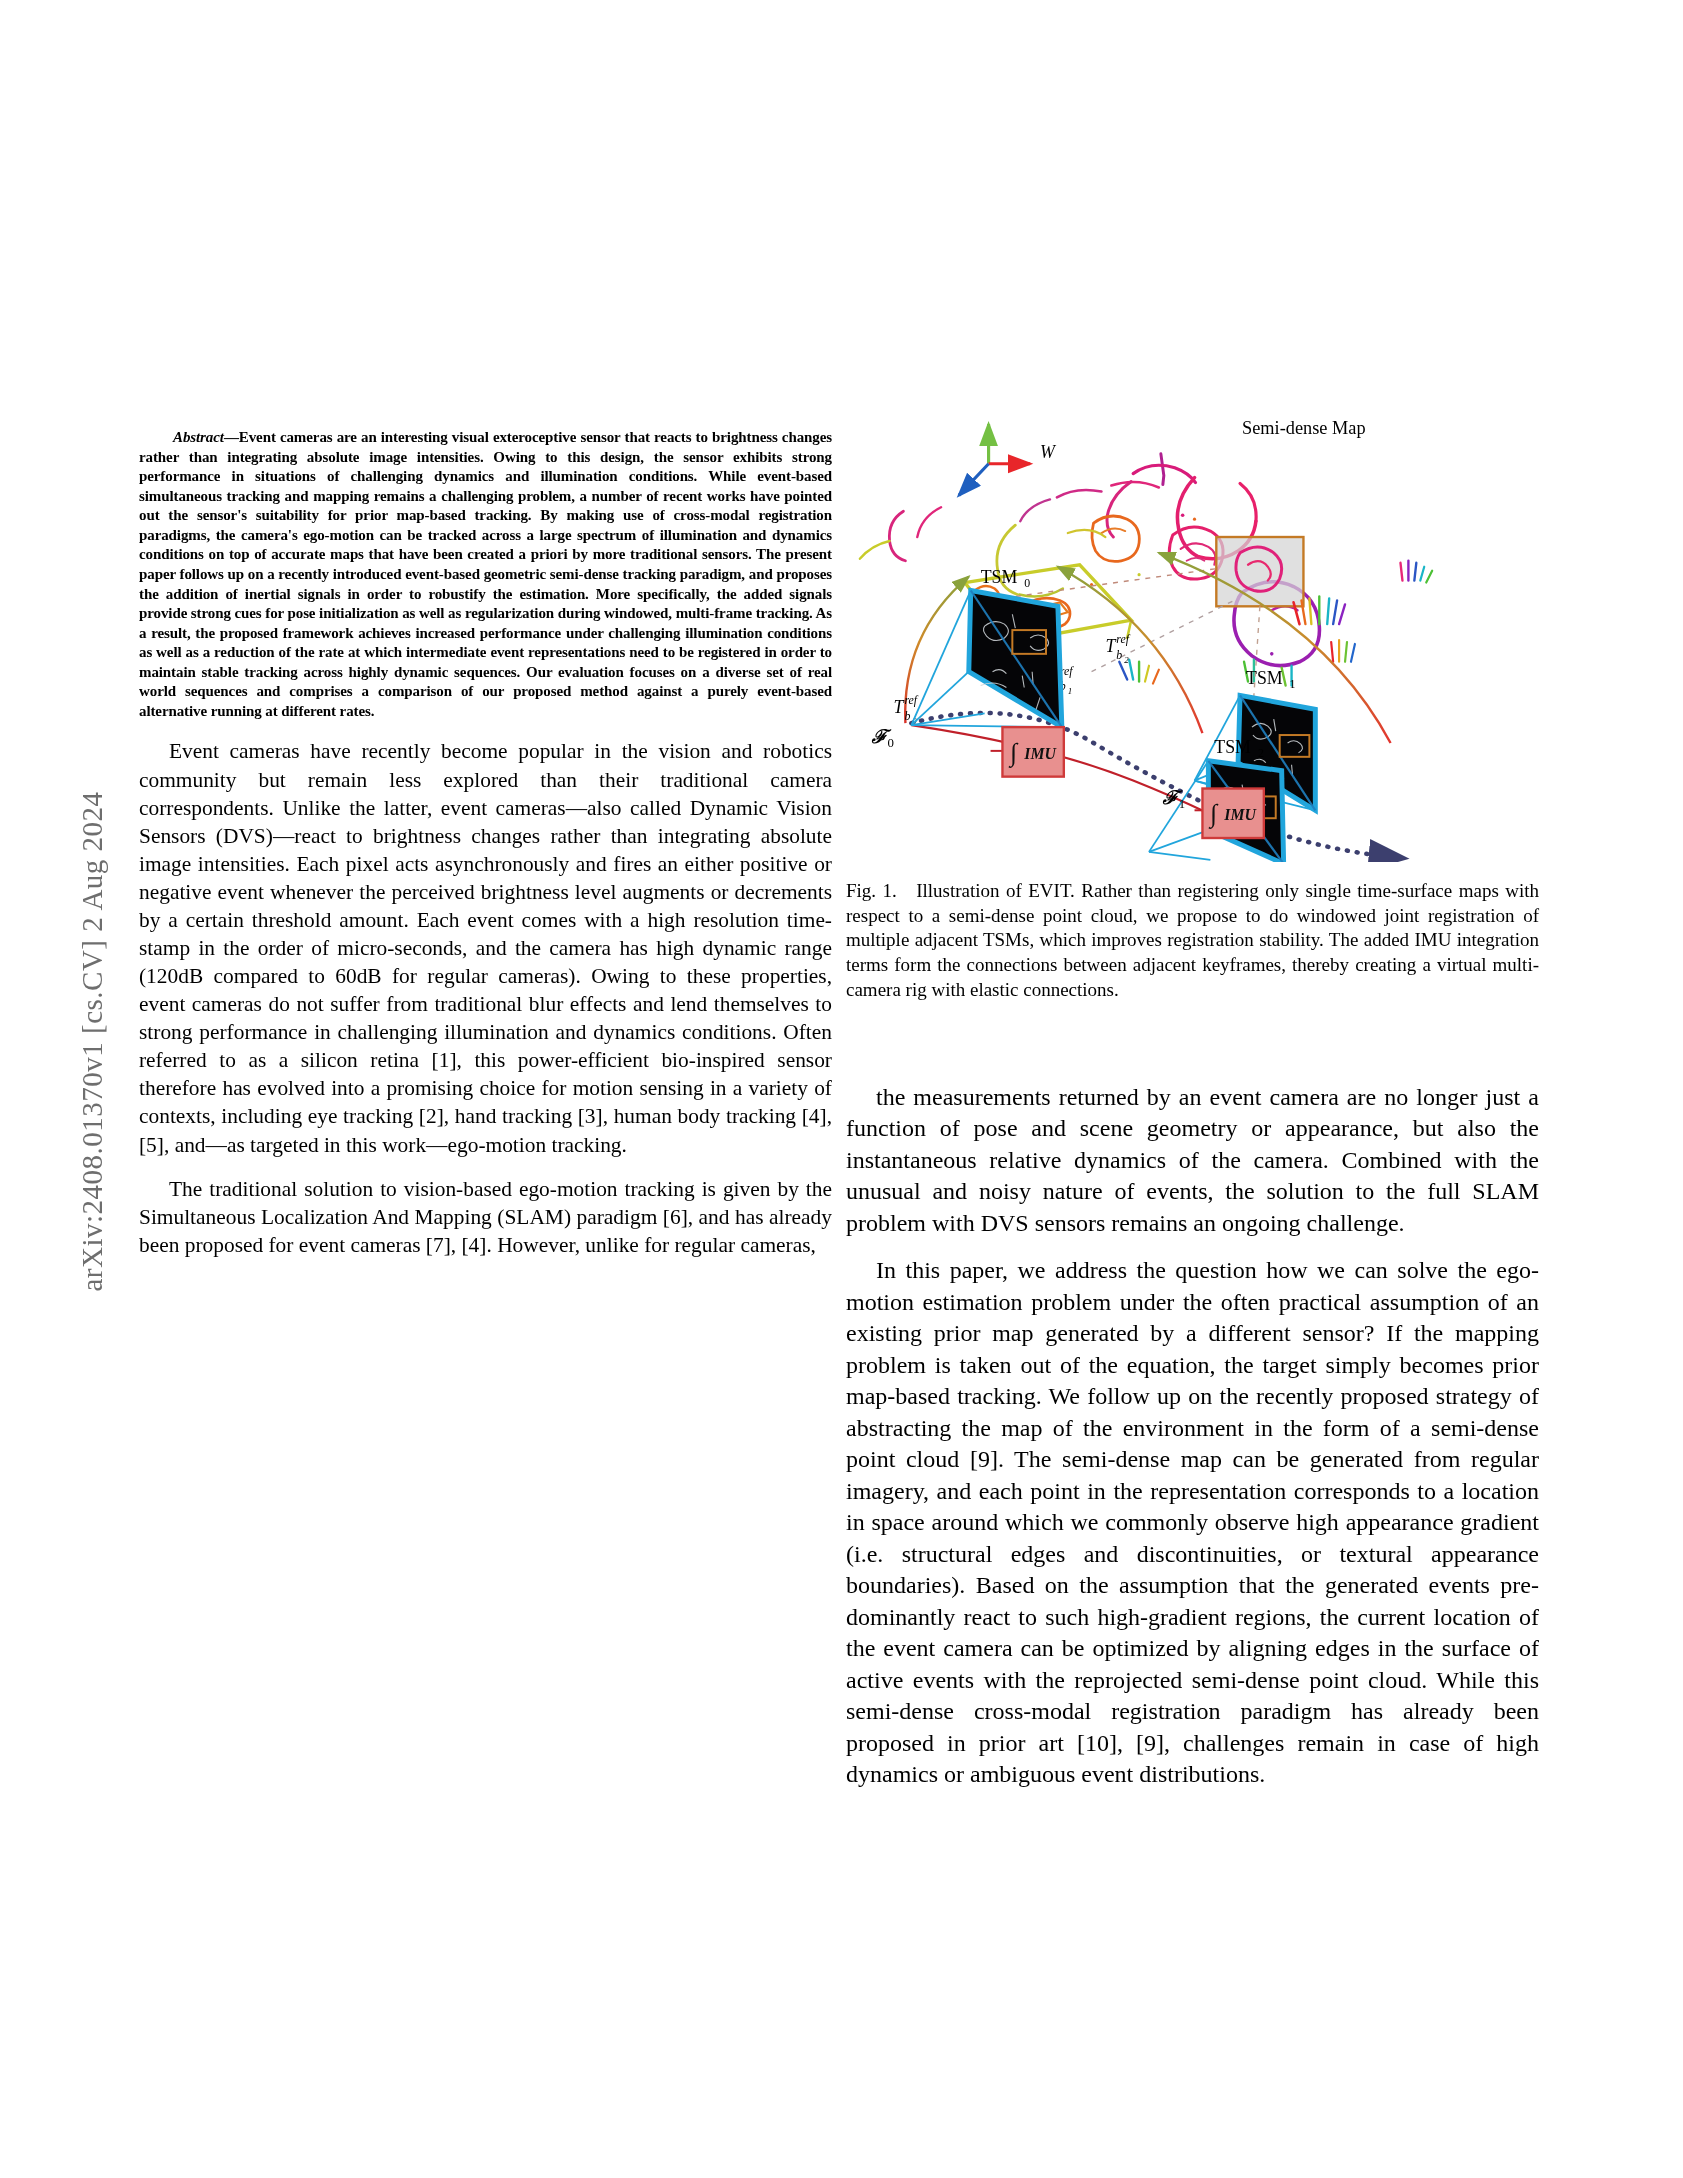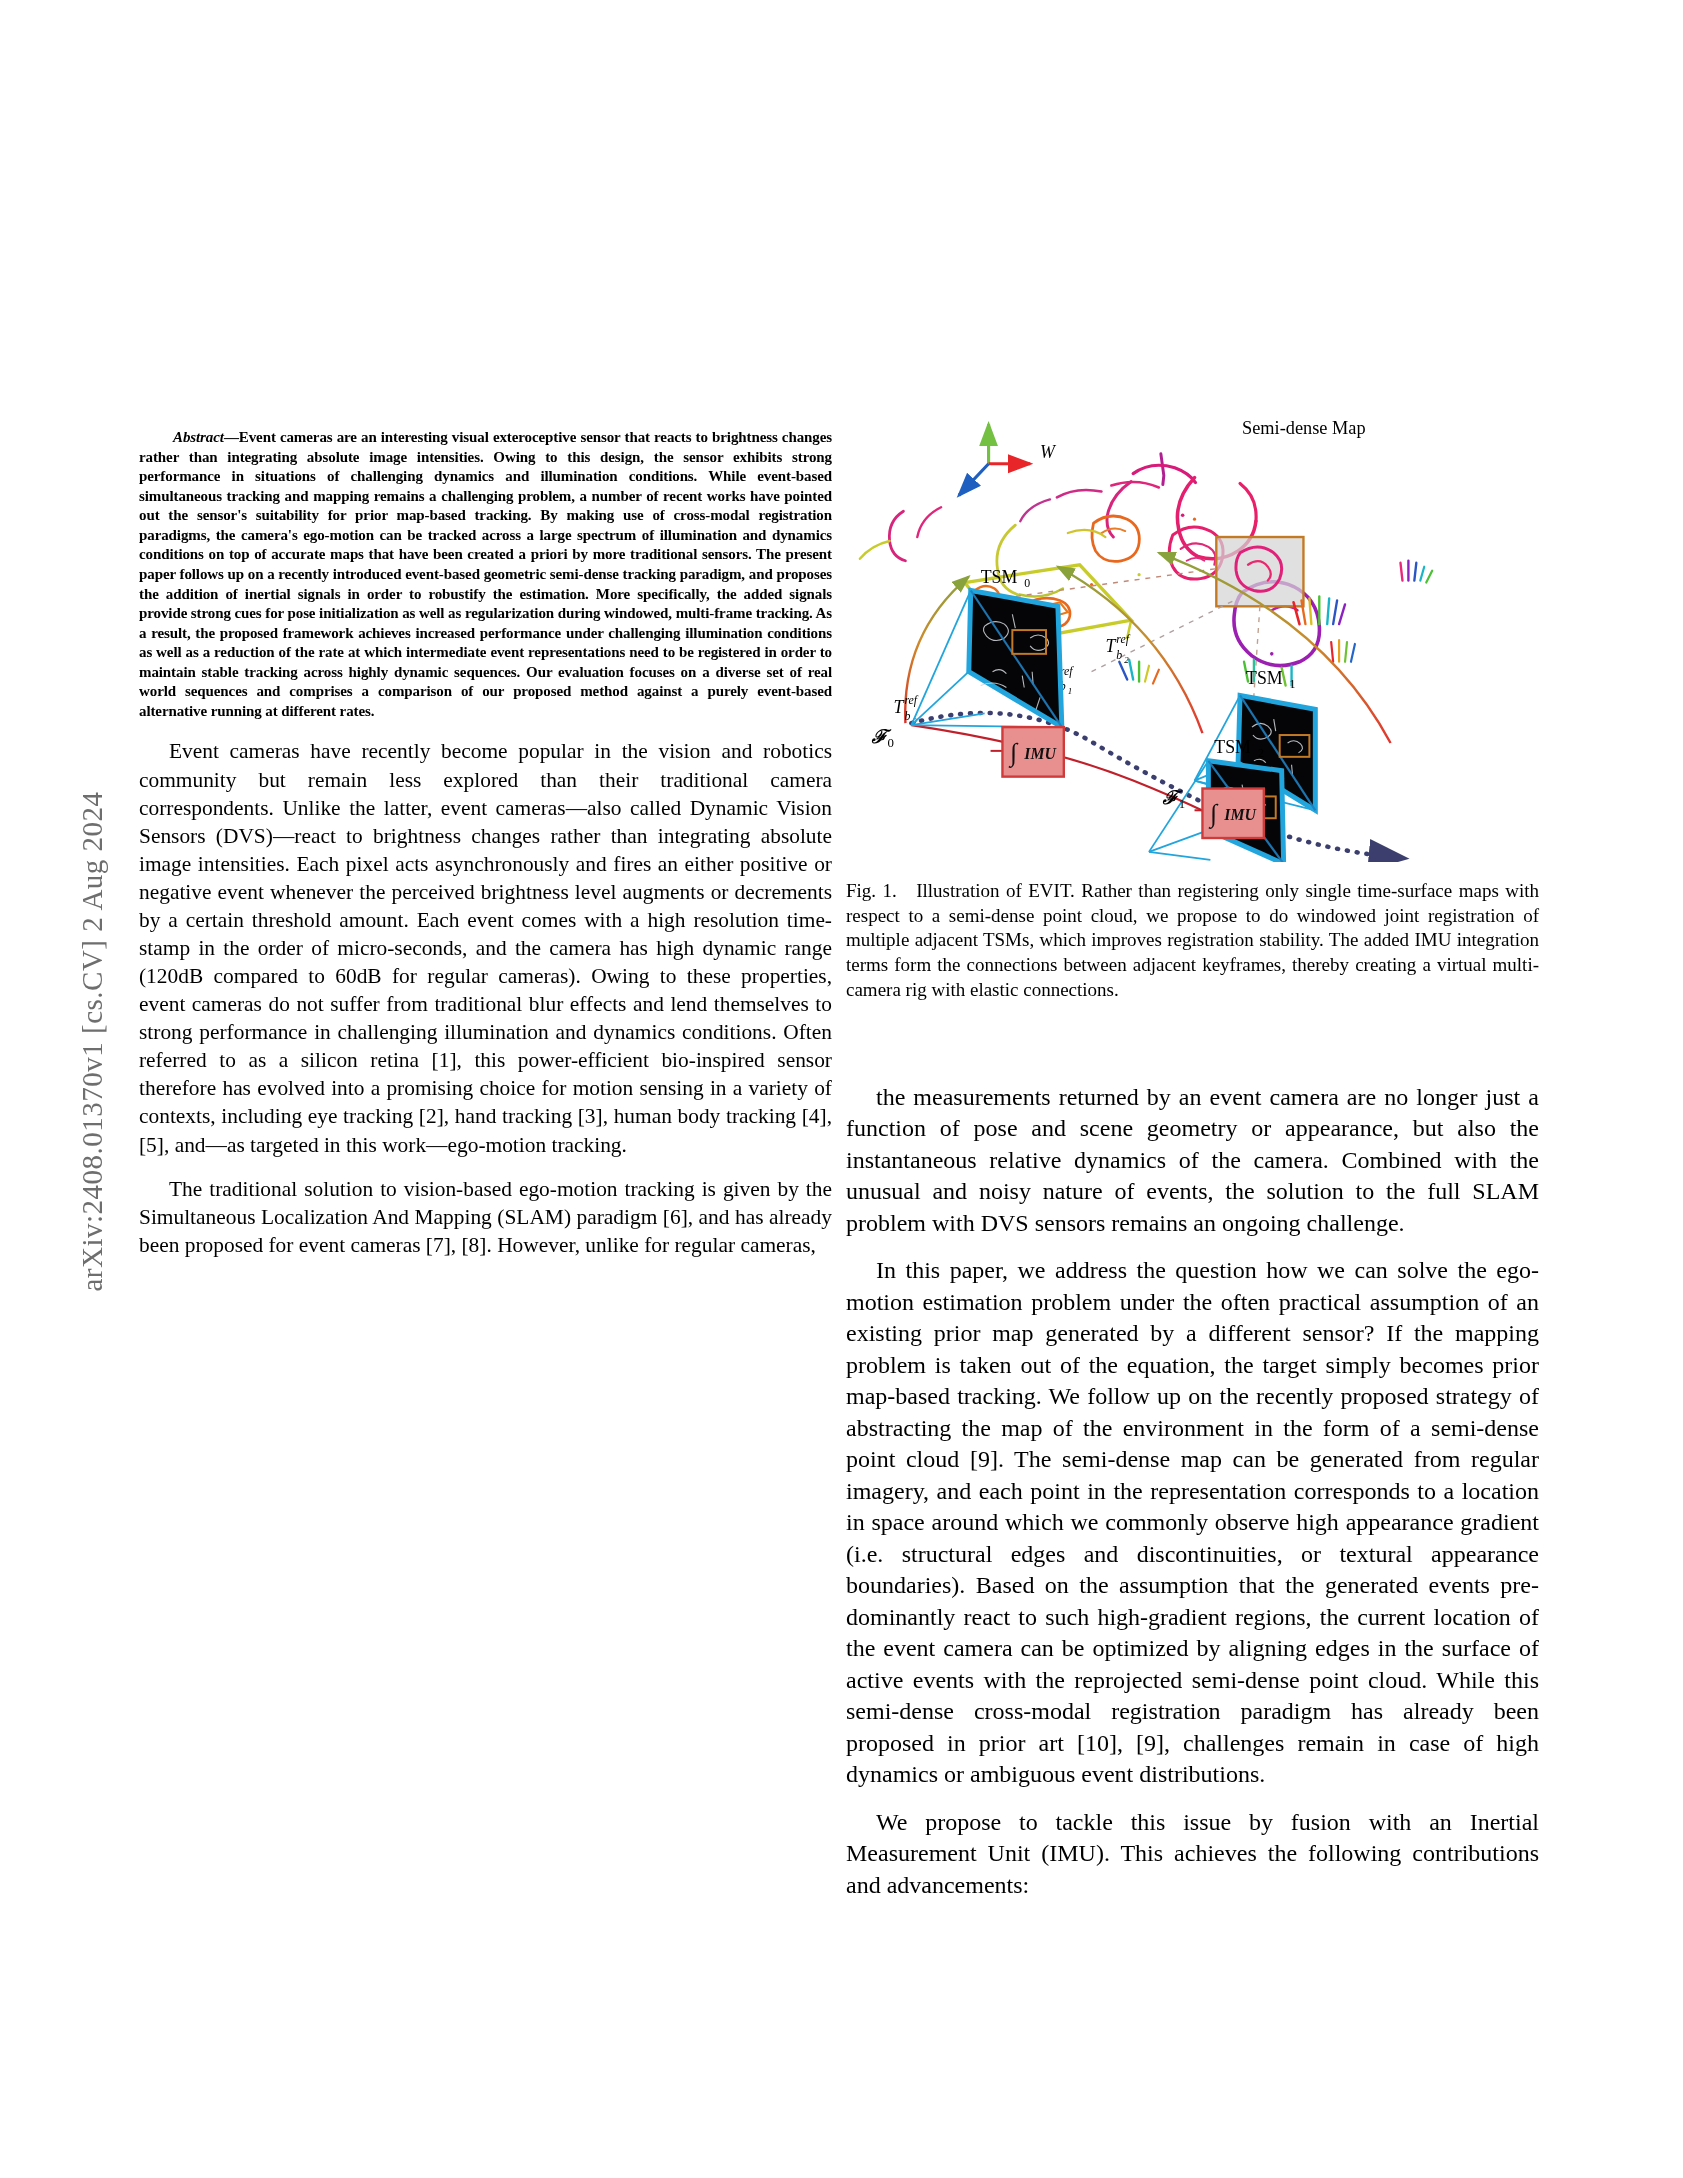--- a/index.html
+++ b/index.html
@@ -150,21 +150,21 @@
 <div id="page">
 
   <div id="arxiv-stamp">arXiv:2408.01370v1  [cs.CV]  2 Aug 2024</div>
 
 
   <div id="col-left" class="column">
     <p class="para" id="abstract-para"><span id="abstract-label">Abstract</span><span>—</span><span>Event cameras are an interesting visual exteroceptive sensor that reacts to brightness changes rather than integrating absolute image intensities. Owing to this design, the sensor exhibits strong performance in situations of challenging dynamics and illumination conditions. While event-based simultaneous tracking and mapping remains a challenging problem, a number of recent works have pointed out the sensor's suitability for prior map-based tracking. By making use of cross-modal registration paradigms, the camera's ego-motion can be tracked across a large spectrum of illumination and dynamics conditions on top of accurate maps that have been created a priori by more traditional sensors. The present paper follows up on a recently introduced event-based geometric semi-dense tracking paradigm, and proposes the addition of inertial signals in order to robustify the estimation. More specifically, the added signals provide strong cues for pose initialization as well as regularization during windowed, multi-frame tracking. As a result, the proposed framework achieves increased performance under challenging illumination conditions as well as a reduction of the rate at which intermediate event representations need to be registered in order to maintain stable tracking across highly dynamic sequences. Our evaluation focuses on a diverse set of real world sequences and comprises a comparison of our proposed method against a purely event-based alternative running at different rates.</span></p>
 
 
     <p class="para">Event cameras have recently become popular in the vision and robotics community but remain less explored than their traditional camera correspondents. Unlike the latter, event cameras—also called Dynamic Vision Sensors (DVS)—react to brightness changes rather than integrating absolute image intensities. Each pixel acts asynchronously and fires an either positive or negative event whenever the perceived brightness level augments or decrements by a certain threshold amount. Each event comes with a high resolution time-stamp in the order of micro-seconds, and the camera has high dynamic range (120dB compared to 60dB for regular cameras). Owing to these properties, event cameras do not suffer from traditional blur effects and lend themselves to strong performance in challenging illumination and dynamics conditions. Often referred to as a silicon retina [1], this power-efficient bio-inspired sensor therefore has evolved into a promising choice for motion sensing in a variety of contexts, including eye tracking [2], hand tracking [3], human body tracking [4], [5], and—as targeted in this work—ego-motion tracking.</p>
-    <p class="para">The traditional solution to vision-based ego-motion tracking is given by the Simultaneous Localization And Mapping (SLAM) paradigm [6], and has already been proposed for event cameras [7], [8]. However, unlike for regular cameras,</p>
+    <p class="para">The traditional solution to vision-based ego-motion tracking is given by the Simultaneous Localization And Mapping (SLAM) paradigm [6], and has already been proposed for event cameras [7], [4]. However, unlike for regular cameras,</p>
   </div>
 
 
   <div id="figure-wrap">
     <svg id="figure-svg" width="703" height="446" viewBox="0 0 710 450" xmlns="http://www.w3.org/2000/svg">
       <defs>
         <marker id="arrGreen" markerWidth="9" markerHeight="9" refX="7" refY="3" orient="auto">
           <path d="M0,0 L8,3 L0,6 z" fill="#8aa23c"></path>
         </marker>
         <marker id="arrRedAx" markerWidth="9" markerHeight="9" refX="7" refY="3" orient="auto">
@@ -405,17 +405,16 @@
         <text x="290" y="468" font-size="13">2</text>
       </g>
     </svg>
   </div>
 
   <div id="figure-caption"><span id="fig-label">Fig. 1.</span>&nbsp;&nbsp; <span>Illustration of EVIT. Rather than registering only single time-surface maps with respect to a semi-dense point cloud, we propose to do windowed joint registration of multiple adjacent TSMs, which improves registration stability. The added IMU integration terms form the connections between adjacent keyframes, thereby creating a virtual multi-camera rig with elastic connections.</span></div>
 
   <div id="col-right-body">
     <p class="para">the measurements returned by an event camera are no longer just a function of pose and scene geometry or appearance, but also the instantaneous relative dynamics of the camera. Combined with the unusual and noisy nature of events, the solution to the full SLAM problem with DVS sensors remains an ongoing challenge.</p>
     <p class="para">In this paper, we address the question how we can solve the ego-motion estimation problem under the often practical assumption of an existing prior map generated by a different sensor? If the mapping problem is taken out of the equation, the target simply becomes prior map-based tracking. We follow up on the recently proposed strategy of abstracting the map of the environment in the form of a semi-dense point cloud [9]. The semi-dense map can be generated from regular imagery, and each point in the representation corresponds to a location in space around which we commonly observe high appearance gradient (i.e. structural edges and discontinuities, or textural appearance boundaries). Based on the assumption that the generated events pre-dominantly react to such high-gradient regions, the current location of the event camera can be optimized by aligning edges in the surface of active events with the reprojected semi-dense point cloud. While this semi-dense cross-modal registration paradigm has already been proposed in prior art [10], [9], challenges remain in case of high dynamics or ambiguous event distributions.</p>
-    <p class="para">We propose to tackle this issue by fusion with an Inertial Measurement Unit (IMU). This achieves the following contributions and advancements:</p>
   </div>
 
 </div>
 
 
 </body></html>

